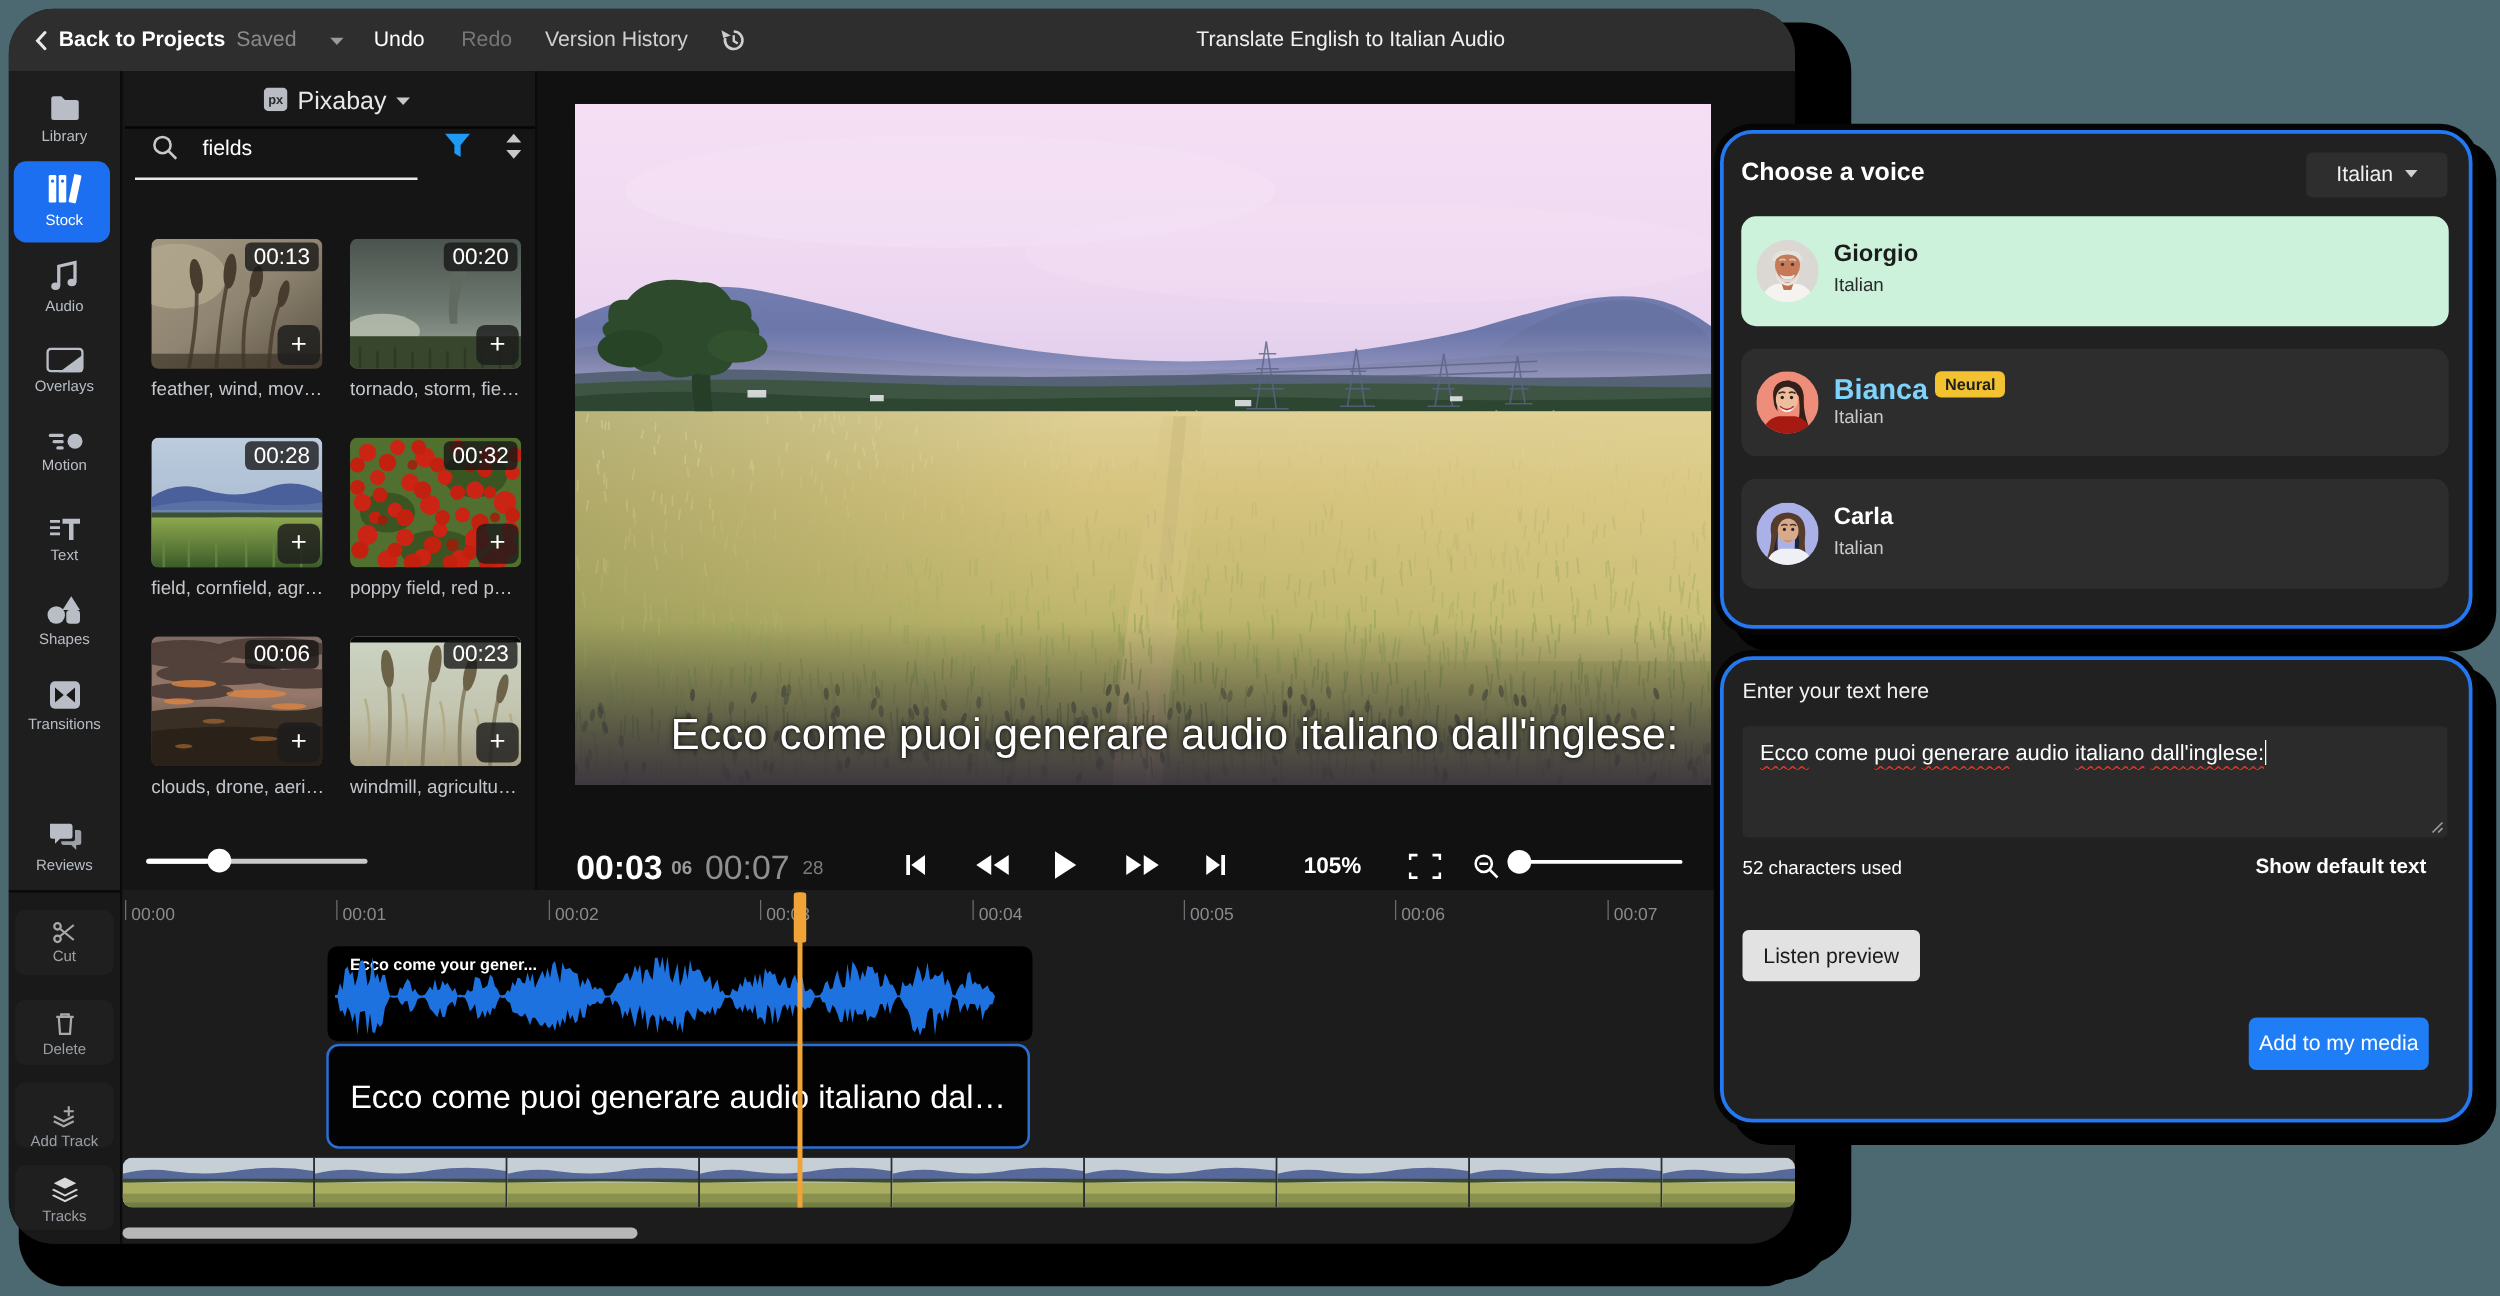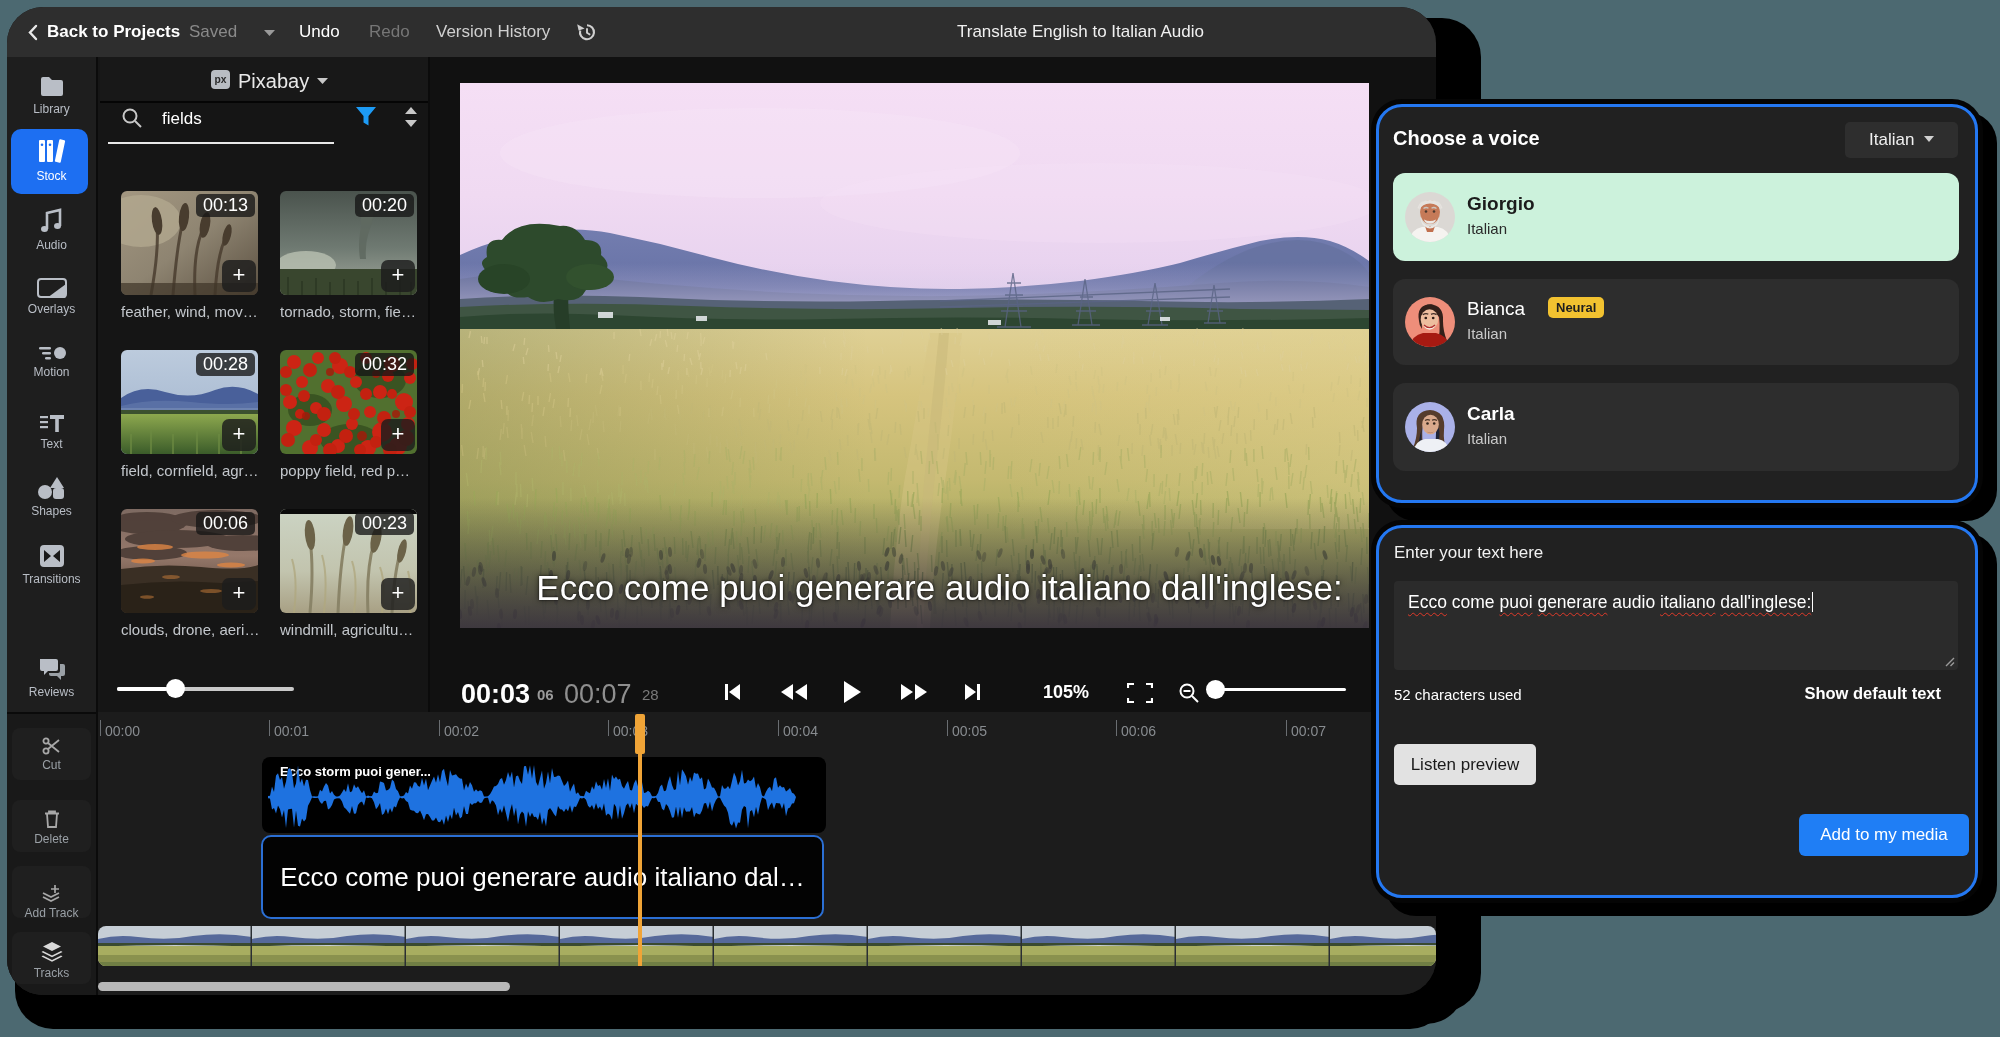--- a/index.html
+++ b/index.html
@@ -685,21 +685,21 @@
     <div class="rlab" style="left:515px">00:03</div>
     <div class="rtick" style="left:680px"></div>
     <div class="rlab" style="left:685px">00:04</div>
     <div class="rtick" style="left:849px"></div>
     <div class="rlab" style="left:854px">00:05</div>
     <div class="rtick" style="left:1018px"></div>
     <div class="rlab" style="left:1023px">00:06</div>
     <div class="rtick" style="left:1188px"></div>
     <div class="rlab" style="left:1193px">00:07</div>
     <div class="waveblock">
-      <div class="abs" style="left:18px;top:7px;color:#fff;font-size:13px;font-weight:bold;">Ecco storm puoi gener...</div>
+      <div class="abs" style="left:18px;top:7px;color:#fff;font-size:13px;font-weight:bold;">Ecco come your gener...</div>
       <svg class="abs" style="left:0;top:0" width="564" height="76" viewBox="0 0 564 76">
           <path d="M6,40 L6,38.9 L8,38.7 L10,29.4 L12,35.0 L14,18.4 L16,16.2 L18,23.0 L20,20.1 L22,31.7 L24,24.8 L26,12.2 L28,11.0 L30,15.6 L32,31.5 L34,26.6 L36,8.6 L38,25.9 L40,21.5 L42,29.6 L44,22.7 L46,22.9 L48,33.1 L50,39.5 L52,39.3 L54,39.6 L56,39.2 L58,32.7 L60,34.4 L62,29.6 L64,26.0 L66,28.4 L68,36.5 L70,33.9 L72,37.8 L74,39.4 L76,39.4 L78,38.6 L80,35.5 L82,32.1 L84,35.1 L86,26.2 L88,35.2 L90,34.3 L92,27.3 L94,31.2 L96,29.2 L98,32.9 L100,36.2 L102,33.2 L104,39.4 L106,38.5 L108,39.2 L110,39.0 L112,34.5 L114,36.2 L116,35.7 L118,24.6 L120,25.0 L122,25.9 L124,33.5 L126,32.9 L128,31.1 L130,22.5 L132,24.6 L134,32.0 L136,34.3 L138,39.2 L140,39.2 L142,38.5 L144,35.0 L146,36.4 L148,28.4 L150,31.7 L152,25.2 L154,25.5 L156,29.1 L158,29.8 L160,20.8 L162,28.6 L164,21.5 L166,33.3 L168,28.4 L170,23.8 L172,19.6 L174,25.7 L176,17.2 L178,25.3 L180,14.1 L182,11.7 L184,21.6 L186,29.3 L188,12.9 L190,18.4 L192,17.9 L194,17.3 L196,20.1 L198,21.4 L200,21.7 L202,33.4 L204,26.5 L206,30.9 L208,24.9 L210,28.3 L212,34.8 L214,32.2 L216,34.5 L218,33.2 L220,34.3 L222,39.4 L224,39.6 L226,39.3 L228,37.2 L230,33.7 L232,29.6 L234,28.9 L236,27.1 L238,22.3 L240,21.1 L242,27.7 L244,22.9 L246,15.1 L248,21.1 L250,14.5 L252,30.6 L254,19.2 L256,18.4 L258,23.8 L260,27.0 L262,9.2 L264,9.1 L266,17.7 L268,8.2 L270,21.8 L272,8.0 L274,25.0 L276,29.0 L278,21.3 L280,13.4 L282,31.8 L284,25.9 L286,14.5 L288,26.5 L290,11.0 L292,19.9 L294,19.7 L296,18.4 L298,18.9 L300,24.0 L302,29.0 L304,26.9 L306,23.5 L308,34.8 L310,30.0 L312,26.6 L314,36.9 L316,35.2 L318,38.8 L320,39.1 L322,39.2 L324,33.7 L326,35.3 L328,36.3 L330,29.2 L332,32.7 L334,24.2 L336,28.9 L338,28.0 L340,32.7 L342,22.0 L344,30.9 L346,21.3 L348,33.9 L350,17.4 L352,22.0 L354,19.4 L356,22.8 L358,21.7 L360,29.1 L362,31.7 L364,27.3 L366,24.1 L368,32.9 L370,33.6 L372,26.3 L374,22.5 L376,29.6 L378,28.1 L380,25.1 L382,35.9 L384,35.6 L386,33.7 L388,35.3 L390,39.3 L392,39.3 L394,39.0 L396,36.1 L398,29.6 L400,27.6 L402,34.3 L404,33.6 L406,24.9 L408,18.9 L410,27.9 L412,33.0 L414,32.3 L416,13.7 L418,28.4 L420,12.2 L422,15.2 L424,19.3 L426,27.7 L428,19.7 L430,24.7 L432,15.6 L434,16.7 L436,16.4 L438,22.2 L440,20.3 L442,32.5 L444,31.3 L446,21.6 L448,25.2 L450,30.5 L452,30.8 L454,34.5 L456,39.5 L458,39.2 L460,28.0 L462,31.8 L464,31.6 L466,29.1 L468,32.3 L470,24.1 L472,15.6 L474,20.1 L476,28.6 L478,24.0 L480,12.8 L482,26.5 L484,26.0 L486,22.5 L488,24.2 L490,23.0 L492,19.5 L494,31.6 L496,26.0 L498,30.3 L500,38.5 L502,39.6 L504,34.7 L506,31.2 L508,29.7 L510,34.2 L512,21.8 L514,20.2 L516,30.7 L518,28.2 L520,30.6 L522,30.0 L524,34.5 L526,33.0 L528,31.1 L530,35.8 L532,36.8 L534,40 L532,46.3 L530,46.5 L528,50.4 L526,51.5 L524,59.3 L522,46.0 L520,51.9 L518,46.4 L516,46.2 L514,46.0 L512,52.2 L510,45.5 L508,48.3 L506,53.3 L504,42.7 L502,41.3 L500,40.4 L498,47.6 L496,57.7 L494,49.7 L492,60.2 L490,53.0 L488,54.6 L486,71.2 L484,50.2 L482,49.1 L480,52.7 L478,65.8 L476,65.4 L474,71.6 L472,64.0 L470,68.8 L468,66.6 L466,55.7 L464,50.5 L462,48.5 L460,44.8 L458,40.8 L456,40.6 L454,43.0 L452,47.4 L450,54.5 L448,44.5 L446,52.3 L444,46.1 L442,46.4 L440,53.4 L438,57.4 L436,56.9 L434,55.7 L432,60.5 L430,50.0 L428,54.6 L426,54.4 L424,54.8 L422,50.2 L420,61.2 L418,49.4 L416,60.8 L414,49.6 L412,60.3 L410,60.8 L408,54.2 L406,49.3 L404,46.9 L402,53.6 L400,51.7 L398,45.0 L396,44.8 L394,40.5 L392,41.2 L390,41.0 L388,45.1 L386,49.4 L384,48.9 L382,50.9 L380,48.3 L378,50.5 L376,48.8 L374,46.7 L372,56.2 L370,46.1 L368,51.5 L366,46.3 L364,48.4 L362,56.2 L360,61.8 L358,48.2 L356,62.6 L354,49.7 L352,46.7 L350,62.9 L348,57.9 L346,56.6 L344,58.7 L342,46.3 L340,53.9 L338,49.6 L336,52.0 L334,46.1 L332,53.1 L330,48.1 L328,50.7 L326,48.8 L324,42.8 L322,40.8 L320,41.4 L318,41.1 L316,45.8 L314,50.0 L312,49.6 L310,55.8 L308,48.2 L306,54.2 L304,51.4 L302,55.1 L300,52.4 L298,52.2 L296,49.1 L294,59.5 L292,57.3 L290,53.8 L288,51.0 L286,53.3 L284,69.5 L282,60.4 L280,67.7 L278,55.1 L276,63.1 L274,59.7 L272,60.0 L270,55.8 L268,60.1 L266,54.3 L264,69.7 L262,56.8 L260,54.5 L258,57.5 L256,67.5 L254,50.4 L252,59.2 L250,46.9 L248,53.7 L246,65.1 L244,56.6 L242,48.3 L240,56.1 L238,51.5 L236,58.2 L234,48.5 L232,44.7 L230,43.3 L228,47.4 L226,40.8 L224,40.8 L222,41.4 L220,45.6 L218,46.1 L216,43.9 L214,46.2 L212,46.2 L210,48.1 L208,45.9 L206,56.9 L204,57.1 L202,49.0 L200,59.8 L198,61.5 L196,55.0 L194,58.6 L192,50.5 L190,62.2 L188,57.3 L186,65.1 L184,58.6 L182,67.9 L180,62.0 L178,65.2 L176,64.7 L174,60.6 L172,63.5 L170,63.4 L168,60.0 L166,57.1 L164,57.2 L162,63.2 L160,57.8 L158,53.6 L156,56.2 L154,55.9 L152,53.7 L150,53.4 L148,52.5 L146,45.2 L144,44.1 L142,41.1 L140,41.5 L138,40.5 L136,44.4 L134,50.4 L132,49.2 L130,55.6 L128,51.1 L126,57.3 L124,51.4 L122,56.4 L120,58.1 L118,46.1 L116,49.7 L114,52.2 L112,45.3 L110,41.3 L108,40.6 L106,41.0 L104,40.4 L102,48.8 L100,44.4 L98,45.6 L96,47.9 L94,56.4 L92,56.8 L90,49.1 L88,56.7 L86,54.6 L84,51.9 L82,50.2 L80,44.5 L78,41.4 L76,41.2 L74,41.4 L72,42.4 L70,47.9 L68,51.3 L66,52.6 L64,43.8 L62,43.9 L60,47.1 L58,45.1 L56,40.7 L54,41.1 L52,41.1 L50,40.4 L48,44.9 L46,48.8 L44,62.0 L42,64.5 L40,61.4 L38,69.4 L36,68.8 L34,53.6 L32,70.5 L30,51.8 L28,52.1 L26,52.5 L24,70.9 L22,53.1 L20,60.6 L18,52.3 L16,48.6 L14,56.6 L12,51.1 L10,52.4 L8,41.4 L6,41.2 Z" fill="#1e72e0"></path>
         </svg>
     </div>
     <div class="subblock">Ecco come puoi generare audio italiano dal…</div>
     <div class="strip"><svg width="1338" height="40" viewBox="0 0 1338 40">
           <defs>
             <g id="tile2">
               <g>
                 <rect width="154" height="40" fill="#c6ced6"></rect>
@@ -764,21 +764,21 @@
           <path d="M14 24 Q11 8 25 7.5 Q39 8 38 24 Q38 34 42 44 L32 50 Q36 34 34 20 Q30 14 20 16.5 Q16 24 17 32 Q14 28 14 24 Z" fill="#33201a"></path>
           <path d="M16 12 Q20 6.5 28 7.5 Q24 9 22 11 Q19 10 16 12 Z" fill="#33201a"></path>
           <ellipse cx="24.5" cy="22.5" rx="8.8" ry="10.2" fill="#edbd9e"></ellipse>
           <path d="M5 50 Q7 38 18 36 L31 36 Q42 38 44 50 Z" fill="#a61a12"></path>
           <path d="M19 28 Q24.5 32.8 30 28 Q28.5 32.4 24.5 32.4 Q20.5 32.4 19 28 Z" fill="#fff"></path>
           <path d="M19 28 Q24.5 33.4 30 28" stroke="#b03030" stroke-width="1.2" fill="none"></path>
           <circle cx="20.8" cy="21" r="1.35" fill="#2e1c16"></circle>
           <circle cx="28.2" cy="21" r="1.35" fill="#2e1c16"></circle>
           <path d="M17.8 17.8 q3 -2 5.5 -0.5 M26 17.3 q3 -1.5 5.5 0.5" stroke="#45302a" stroke-width="1.3" fill="none"></path>
         </svg></div>
-    <div class="abs" style="left:74px;top:19px;font-size:19px;font-weight:normal;color:#ffffff;">Bianca</div>
+    <div class="abs" style="left:74px;top:19px;font-size:23px;font-weight:bold;color:#7dd3fc;">Bianca</div>
     <div class="abs" style="left:155px;top:18px;background:#f2c230;color:#1e1e1e;font-size:13px;font-weight:bold;padding:3px 8px;border-radius:5px;">Neural</div>
     <div class="abs" style="left:74px;top:46px;font-size:15px;color:#c9c9c9;">Italian</div>
   </div>
   <div class="vcard" style="top:276px;height:88px;background:#2d2d2d;">
     <div class="avatar" style="top:19px;"><svg width="50" height="50" viewBox="0 0 50 50">
           <rect width="50" height="50" fill="#aab1e8"></rect>
           <path d="M12 26 Q9 9 25 8 Q41 9 39 28 Q38 40 42 48 L30 46 Q33 32 32 21 Q27 15 19 18.5 Q16 28 18 44 L8 46 Q12 36 12 26 Z" fill="#553c2c"></path>
           <path d="M30 20 Q36 26 34 38 L30 44 Q32 30 30 20 Z" fill="#1e2438"></path>
           <path d="M18 22 Q15 32 17 42 L13 44 Q15 32 18 22 Z" fill="#1e2438"></path>
           <ellipse cx="25.5" cy="22.5" rx="8.3" ry="9.8" fill="#d9a98c"></ellipse>
@@ -799,14 +799,14 @@
     <span class="sq">Ecco</span> come <span class="sq">puoi</span> <span class="sq">generare</span> audio <span class="sq">italiano</span> <span class="sq">dall'inglese:</span><span style="border-right:1.5px solid #fff;margin-left:1px;"></span>
     <svg class="abs" style="right:3px;bottom:3px" width="12" height="12" viewBox="0 0 12 12">
         <g stroke="#9a9a9a" stroke-width="1.4">
           <path d="M11 3 L3 11 M11 7.5 L7.5 11"></path>
         </g>
       </svg>
   </div>
   <div class="abs" style="left:15px;top:158px;font-size:15px;color:#ffffff;">52 characters used</div>
   <div class="abs" style="right:34px;top:156px;font-size:16.5px;font-weight:bold;color:#fff;">Show default text</div>
   <div class="btn" style="left:15px;top:216px;width:142px;height:41px;background:#e2e2e2;color:#1a1a1a;line-height:41px;">Listen preview</div>
-  <div class="btn" style="left:420px;top:286px;width:170px;height:42px;background:#1f7ef5;color:#fff;line-height:42px;border-radius:6px;">Add to my media</div>
+  <div class="btn" style="left:420px;top:286px;width:144px;height:42px;background:#1f7ef5;color:#fff;line-height:42px;border-radius:6px;">Add to my media</div>
 </div>
 
 </body></html>

